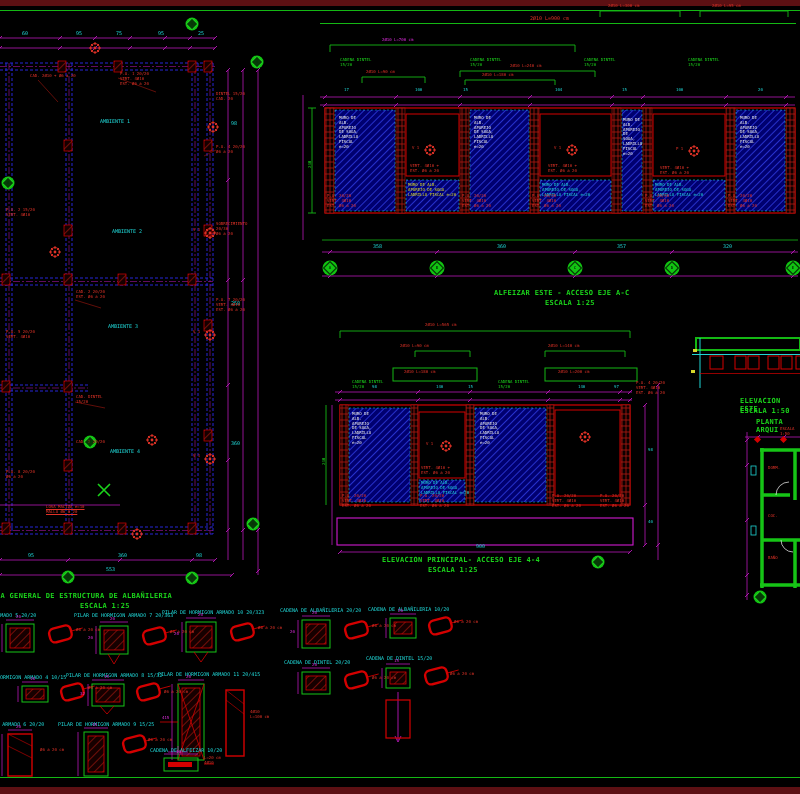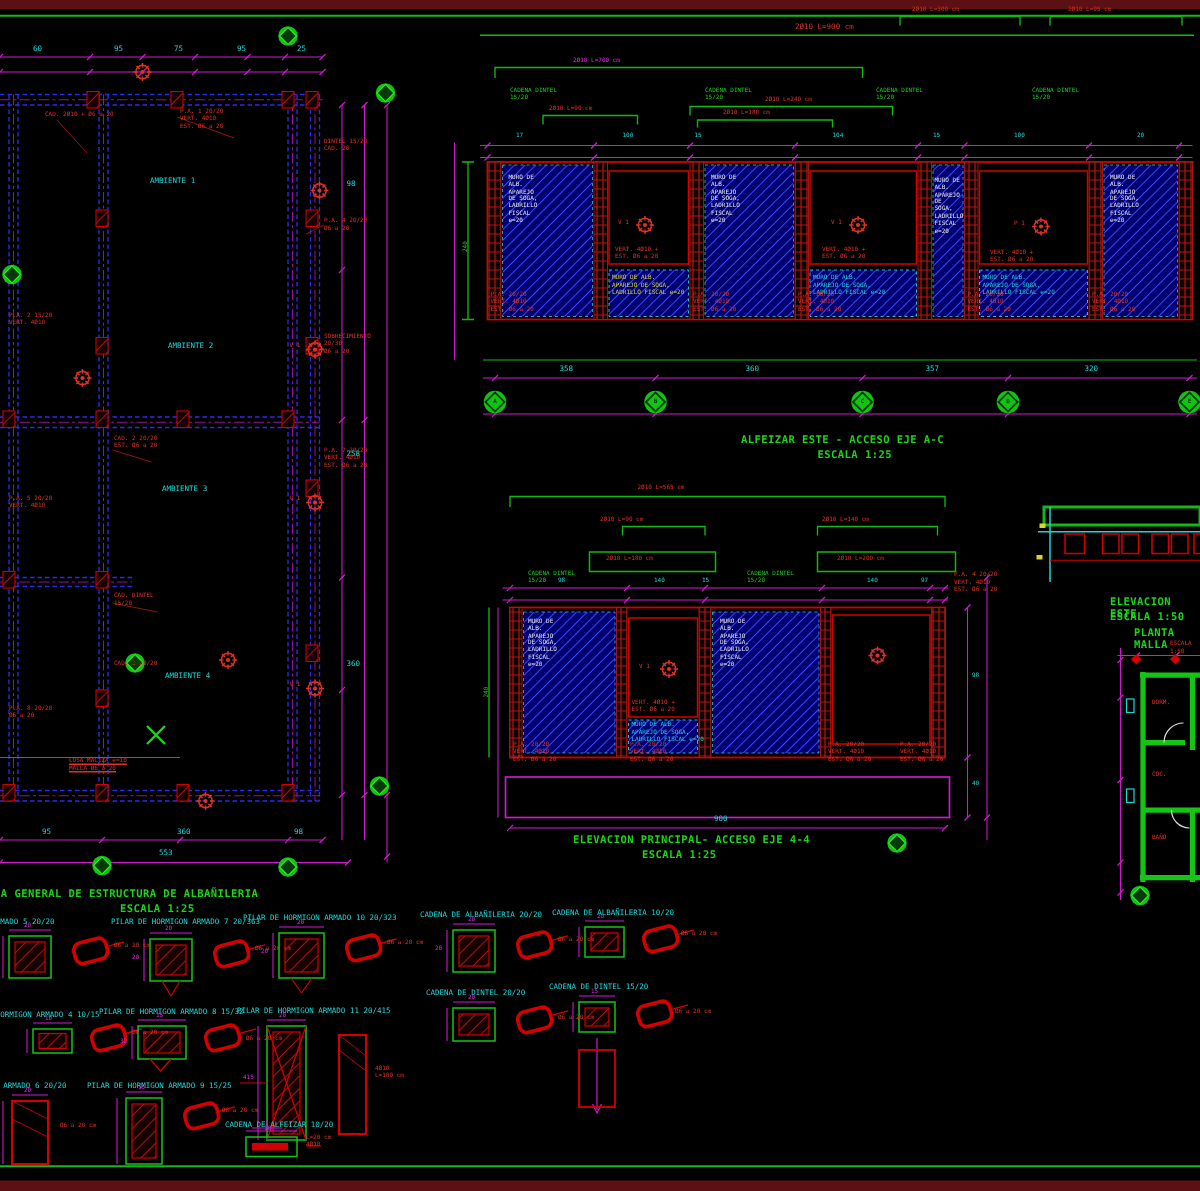--- a/index.html
+++ b/index.html
@@ -513,21 +513,21 @@
 <span class="t f4 c-grn rot" style="left:322px;top:465px">240</span>
 <span class="t f4 c-cyn" style="left:648px;top:448px">98</span>
 <span class="t f4 c-cyn" style="left:648px;top:520px">40</span>
 <span class="t f5 c-cyn" style="left:476px;top:543px">900</span>
 <span class="t f7 c-grn" style="left:382px;top:556px">ELEVACION PRINCIPAL- ACCESO EJE 4-4</span>
 <span class="t f7 c-grn" style="left:428px;top:566px">ESCALA 1:25</span>
 
 <span class="t f7 c-grn" style="left:740px;top:397px">ELEVACION ESTE</span>
 <span class="t f7 c-grn" style="left:740px;top:407px">ESCALA 1:50</span>
 
-<span class="t f7 c-grn" style="left:756px;top:418px">PLANTA MALLA</span>
+<span class="t f7 c-grn" style="left:756px;top:418px">PLANTA ARQUI</span>
 <span class="t f4 c-red" style="left:780px;top:427px">ESCALA 1:50</span>
 <span class="t f4 c-red" style="left:768px;top:466px">DORM.</span>
 <span class="t f4 c-red" style="left:768px;top:514px">COC.</span>
 <span class="t f4 c-red" style="left:768px;top:556px">BAÑO</span>
 
 <span class="t f5 c-cyn" style="left:-60px;top:612px">PILAR DE HORMIGON ARMADO 5 20/20</span>
 <span class="t f4 c-mag" style="left:16px;top:615px">20</span>
 <span class="t f4 c-red" style="left:76px;top:628px">Ø6 a 20 cm</span>
 <span class="t f5 c-cyn" style="left:74px;top:612px">PILAR DE HORMIGON ARMADO 7 20/363</span>
 <span class="t f4 c-mag" style="left:110px;top:617px">20</span>

